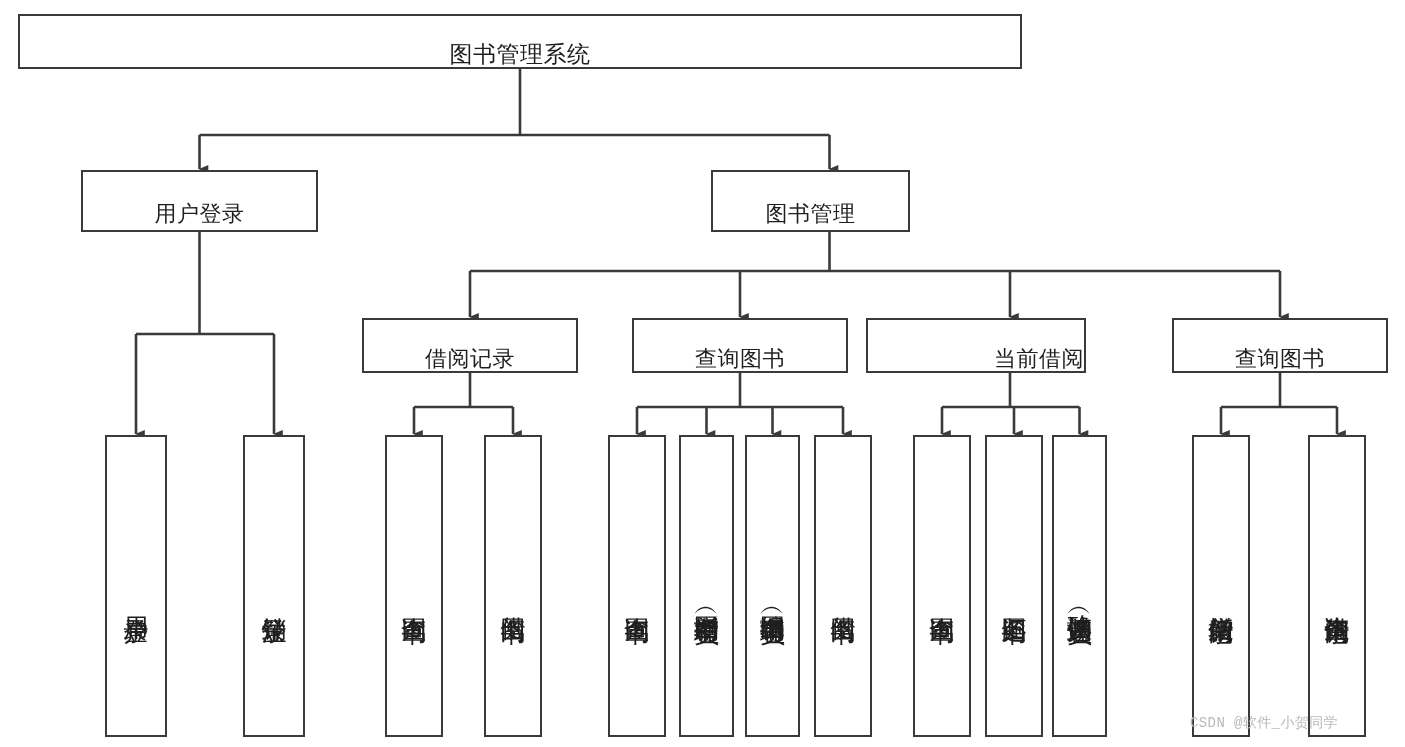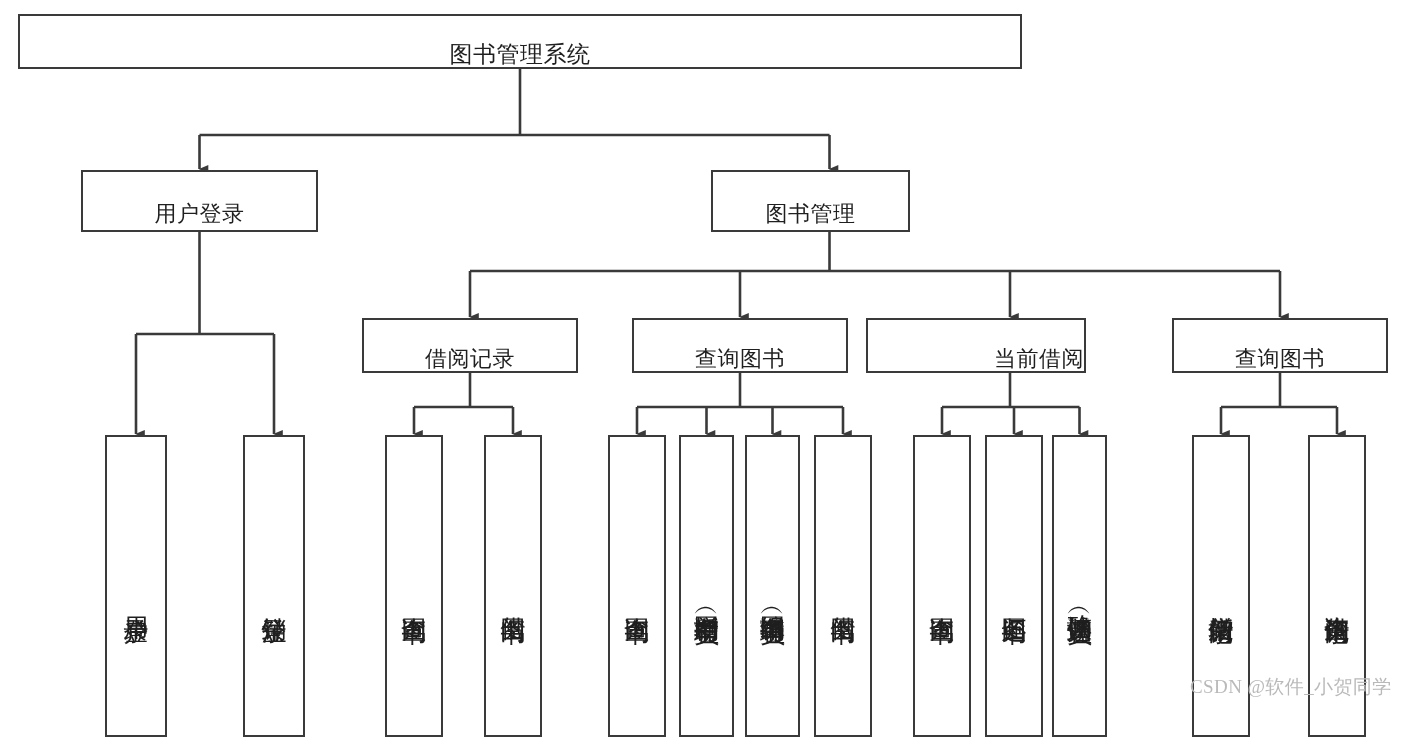--- a/index.html
+++ b/index.html
@@ -62,26 +62,26 @@
     writing-mode: vertical-rl;
     text-orientation: upright;
     font-size: 25px;
     line-height: 1.08;
     letter-spacing: 1px;
     max-height: 100%;
   }
   .watermark {
     position: absolute;
     left: 1190px;
-    top: 674px;
-    font-size: 19px;
+    top: 714px;
+    font-size: 14px;
     color: #b9b9b9;
     white-space: nowrap;
     letter-spacing: 0.4px;
-    font-family: Liberation Serif, serif;
+    font-family: Liberation Mono, monospace;
   }
 </style>
 </head>
 <body>
 
 <div id="canvas">
   <svg id="edges" viewBox="0 0 1405 747" xmlns="http://www.w3.org/2000/svg">
     <defs>
       <marker id="arrow" viewBox="0 0 10 12" refX="5" refY="11" markerWidth="8" markerHeight="10" orient="auto-start-reverse" markerUnits="userSpaceOnUse">
         <path d="M 0 0 L 10 0 L 5 12 Z" fill="#3a3a3a"></path>

